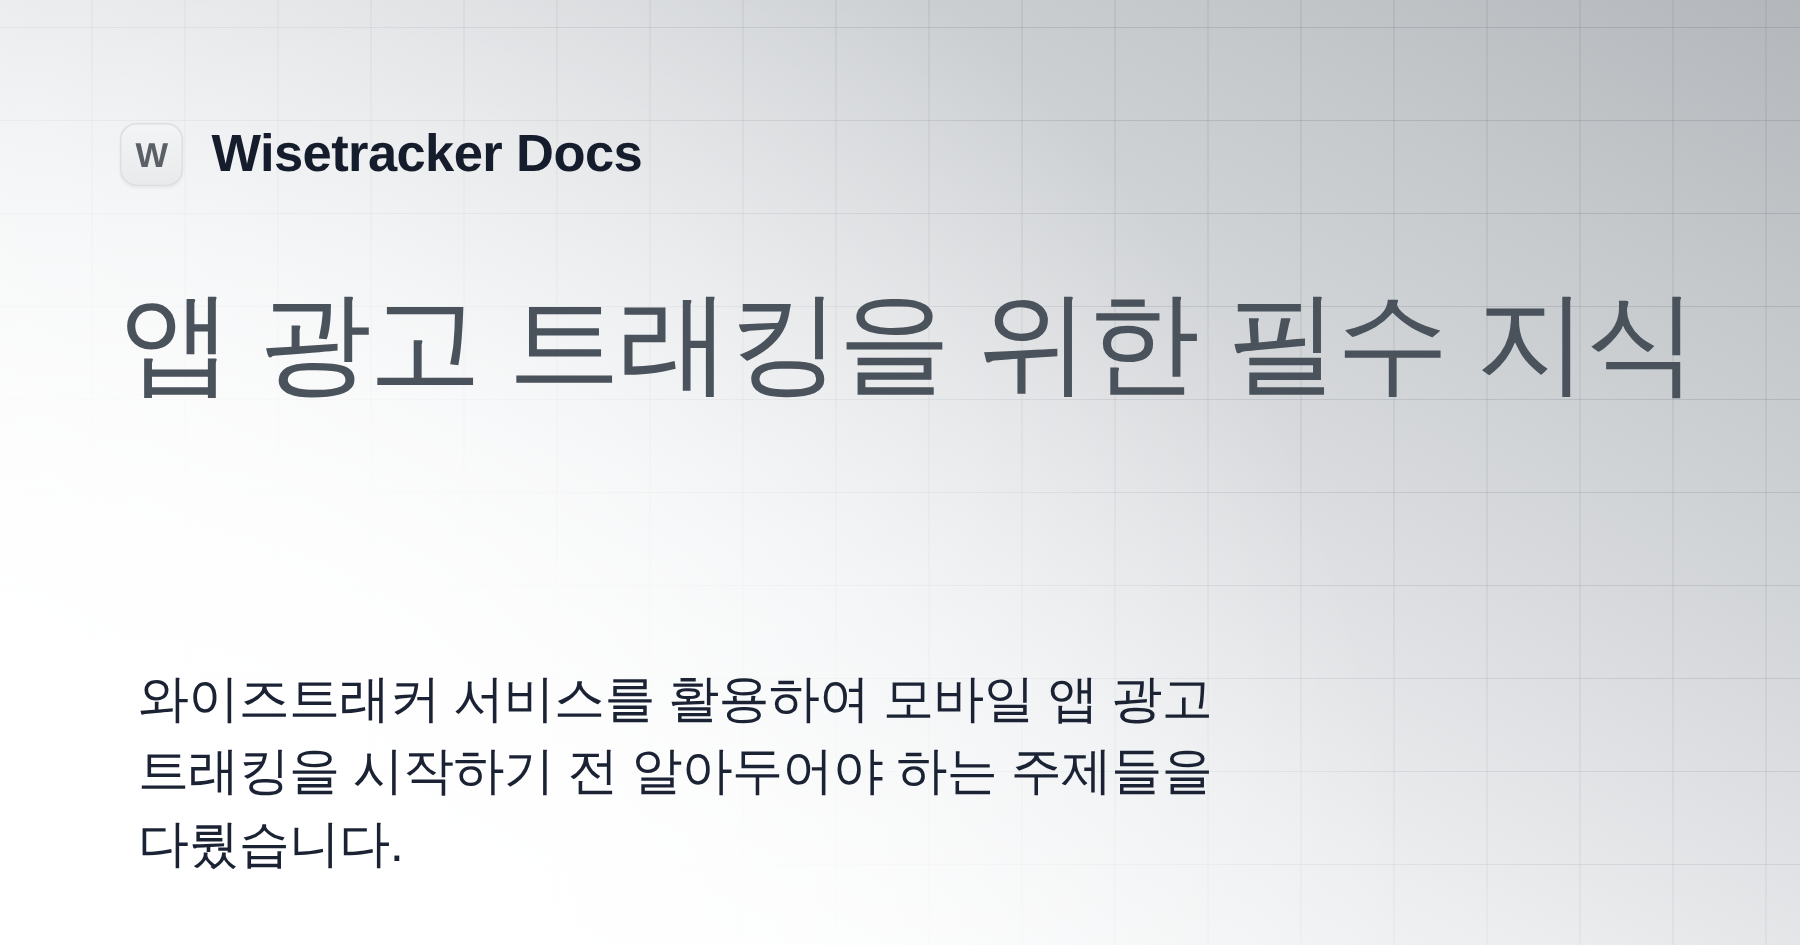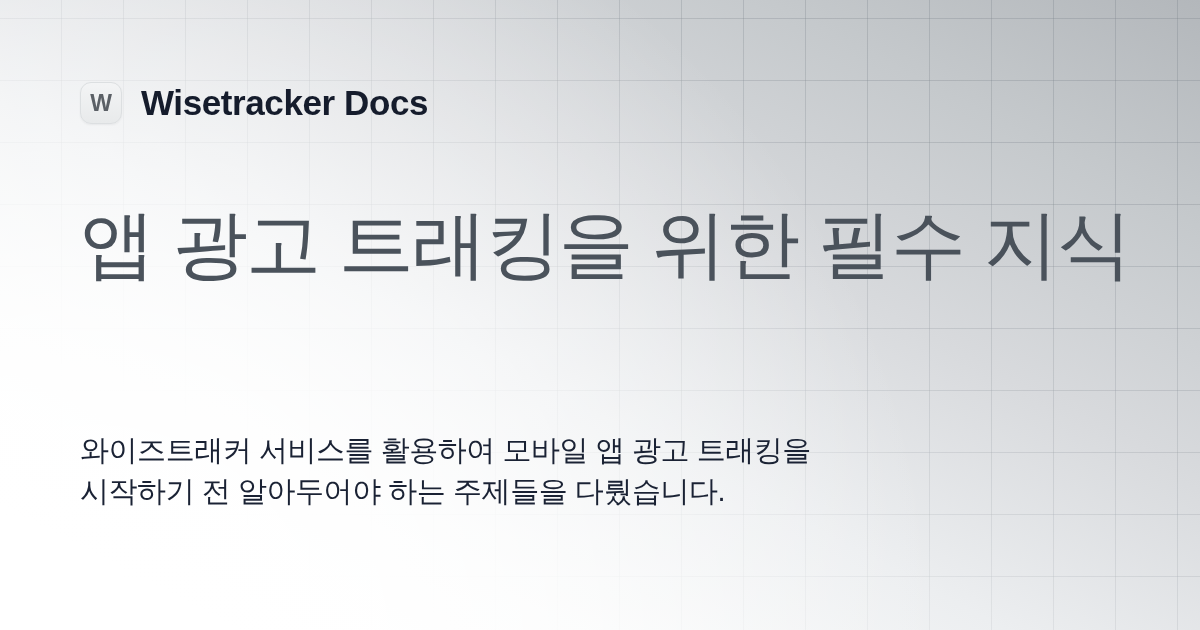--- a/index.html
+++ b/index.html
@@ -90,39 +90,39 @@
     font-weight: bold;
     color: #151c2c;
     letter-spacing: -0.4px;
     white-space: nowrap;
   }
 
   
   .page-title {
     position: absolute;
     left: 80px;
-    top: 202px;
+    top: 186px;
     width: 1060px;
     margin: 0;
     font-size: 75px;
     font-weight: normal;
     line-height: 1.13;
     letter-spacing: -1.6px;
     color: #4a525b;
     word-break: keep-all;
   }
 
   
   .page-desc {
     position: absolute;
     left: 80px;
     top: 430px;
     width: 770px;
-    margin: 0;
-    font-size: 29px;
+    margin: 12px;
+    font-size: 34px;
     font-weight: normal;
     line-height: 1.42;
     letter-spacing: -0.45px;
     color: #1a2234;
     word-break: keep-all;
   }
 </style>
 </head>
 <body>
 

